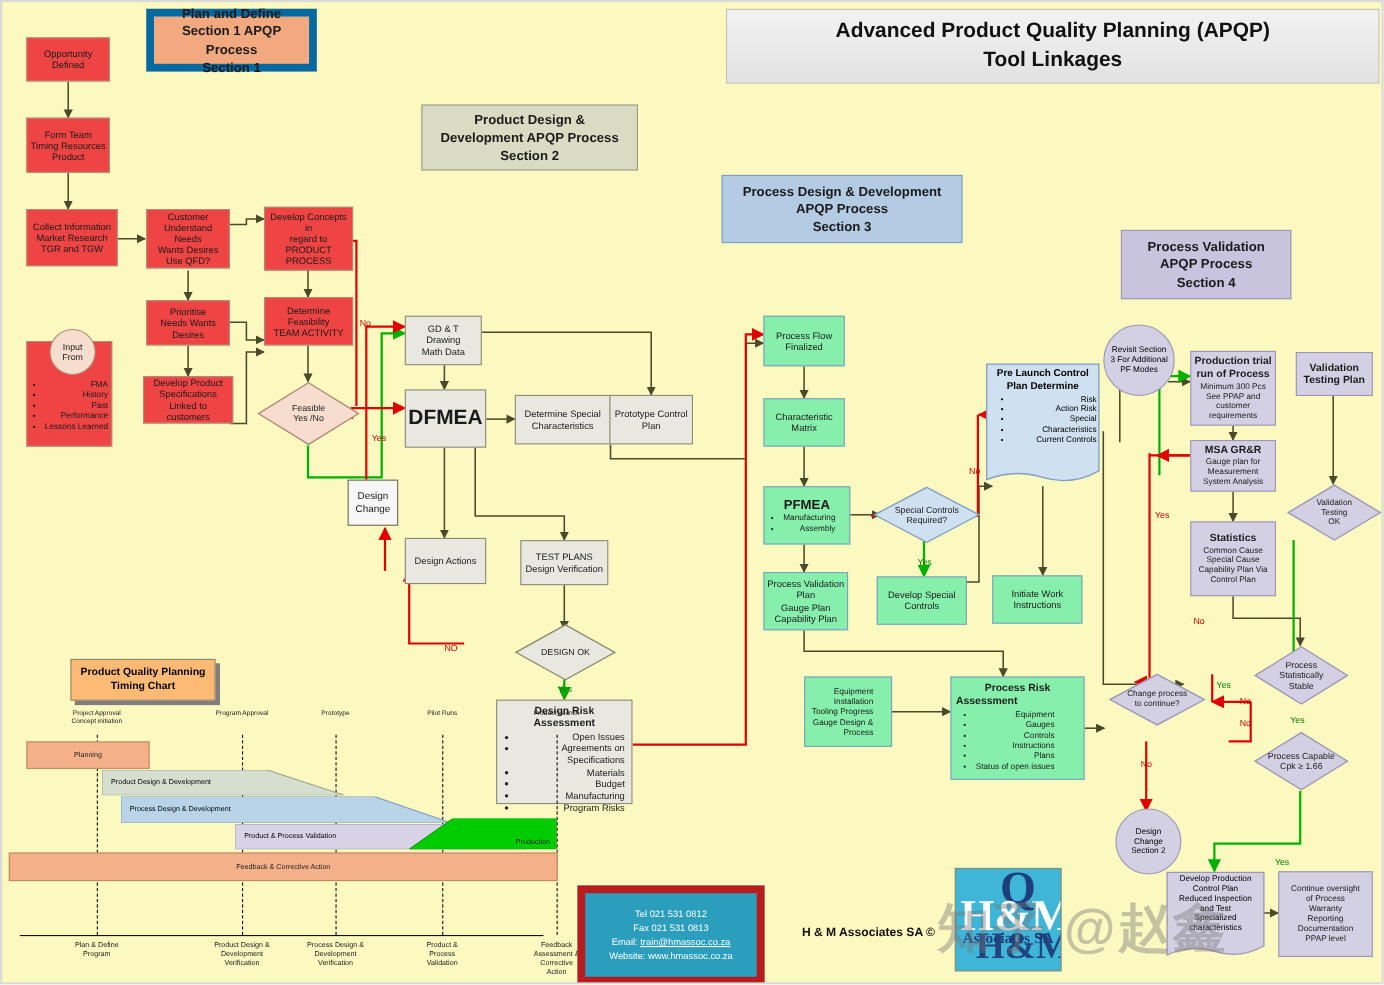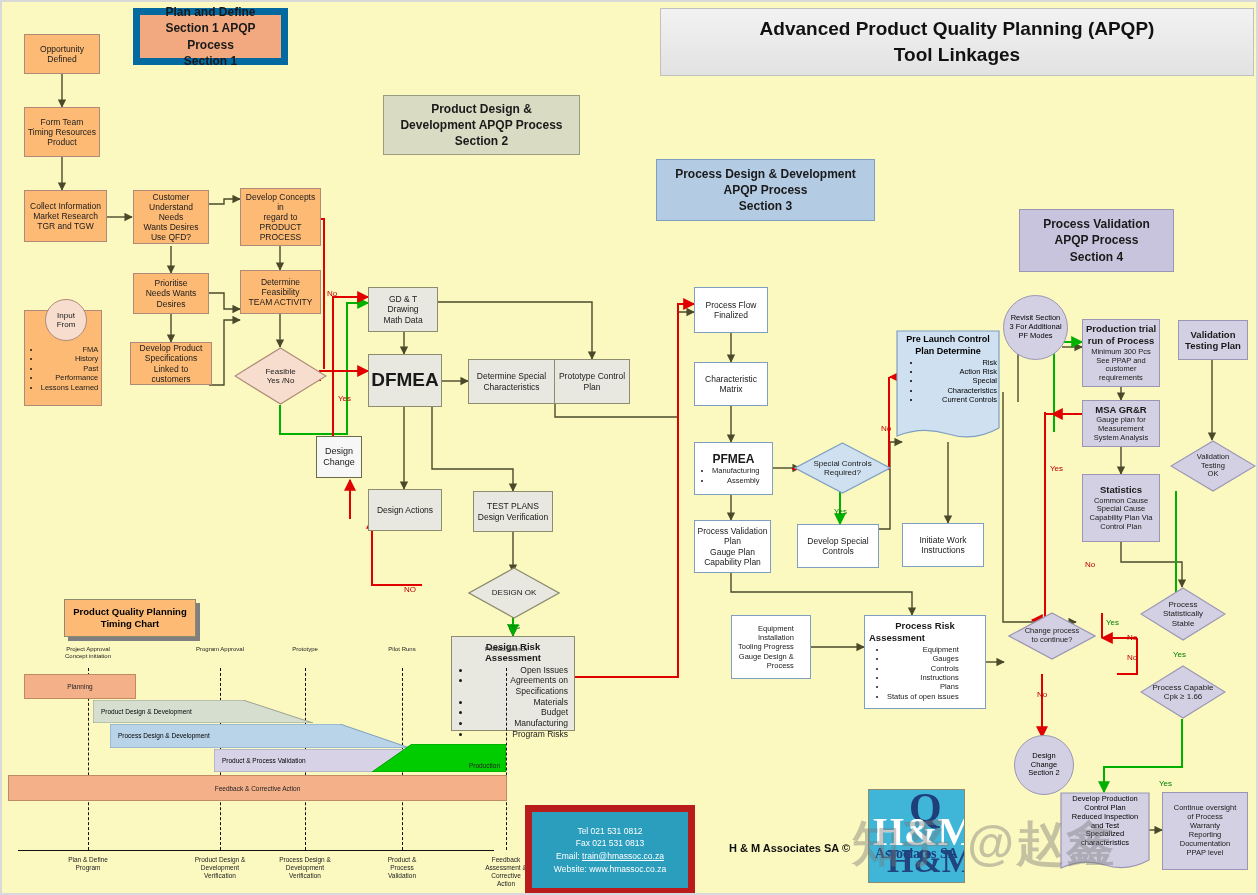--- a/index.html
+++ b/index.html
@@ -3,23 +3,23 @@
 <meta charset="utf-8">
 <style>
   html,body{margin:0;padding:0;background:#fff;}
   body{font-family:"Liberation Sans","DejaVu Sans",sans-serif;}
   #canvas{position:relative;width:1258px;height:895px;background:#fbf8c0;
           border:2px solid #d9d9d9;box-sizing:border-box;overflow:hidden;}
   .node{position:absolute;box-sizing:border-box;display:flex;flex-direction:column;
         align-items:center;justify-content:center;text-align:center;
         font-size:8.5px;line-height:1.18;color:#1a1a1a;padding:2px;}
   
-  .pink   {background:#fdba74;border:1px solid #b08a78;}
+  .pink   {background:#ef4444;border:1px solid #b08a78;}
   .grey   {background:#e8e8e0;border:1px solid #8c8c6e;}
-  .blue   {background:#ffffff;border:1px solid #7f9fc0;}
+  .blue   {background:#86efac;border:1px solid #7f9fc0;}
   .purple {background:#d3d0e3;border:1px solid #9a96b5;}
   .hdr{font-weight:bold;font-size:12px;line-height:1.35;}
   .hdr-pink{background:#f3a97f;border:7px solid #0369a1;}
   .hdr-grey{background:#d9dbc3;border:1px solid #9a9c80;}
   .hdr-blue{background:#b4cbe4;border:1px solid #7f9fc0;}
   .hdr-purple{background:#c8c4dd;border:1px solid #9a96b5;}
   .title-main{background:linear-gradient(#f2f2f2,#e2e2e2);border:1px solid #c0c0c0;
               font-weight:bold;font-size:19px;line-height:1.35;color:#111;}
   .dia{position:absolute;display:flex;align-items:center;justify-content:center;
        text-align:center;font-size:8px;line-height:1.15;color:#1a1a1a;}

